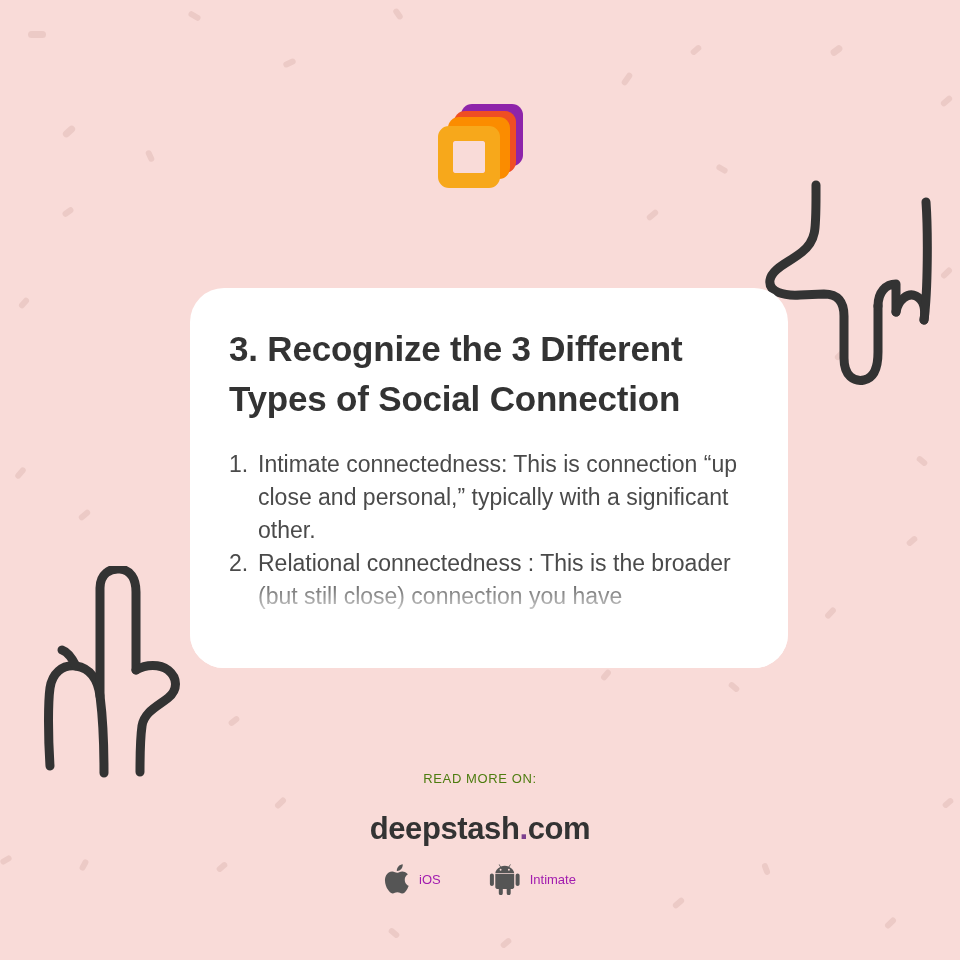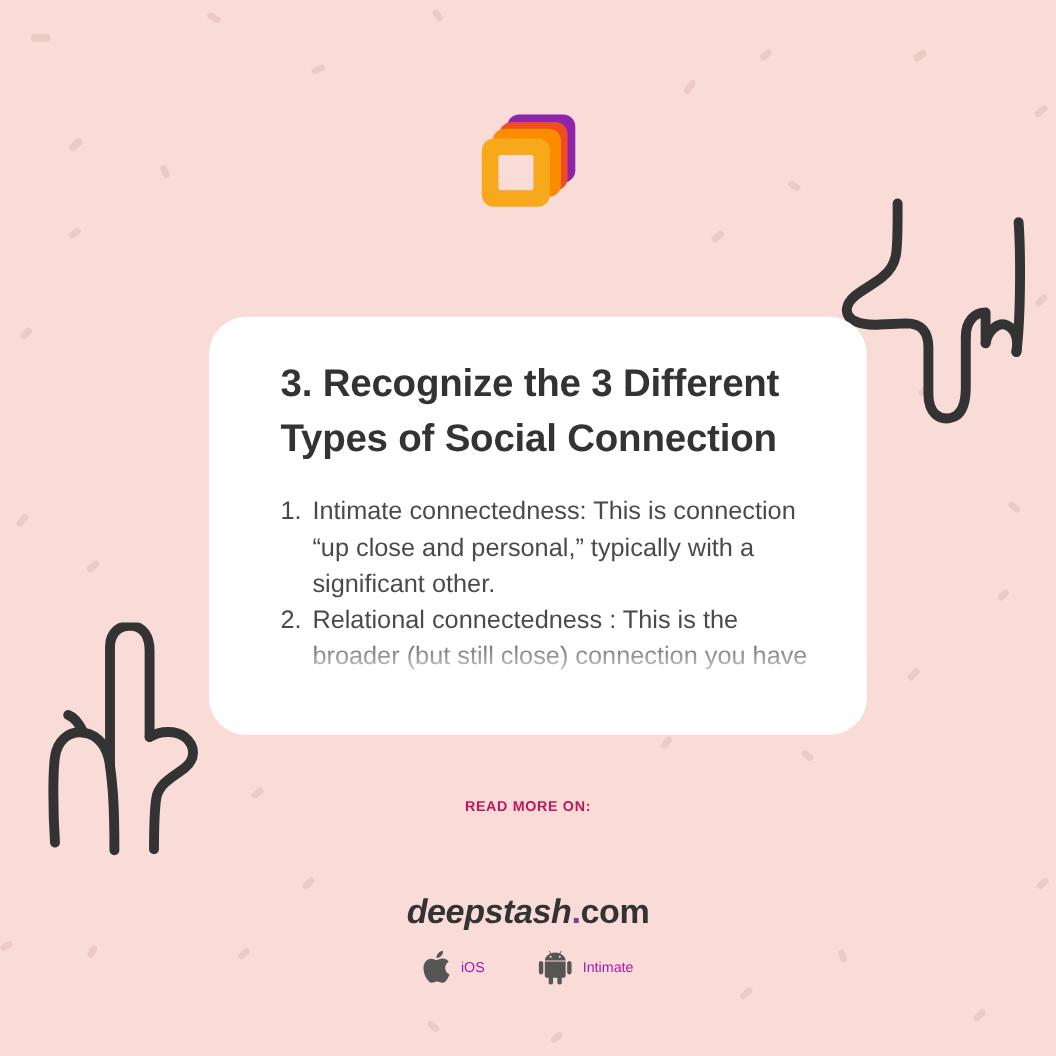--- a/index.html
+++ b/index.html
@@ -28,48 +28,48 @@
   .logo .sq.gold{width:62px;height:62px;left:0px;top:28px;background:#f7a81b;
                  box-sizing:border-box;border:15px solid #f7a81b;
                  background:transparent;}
   .logo .sq.gold .hole{width:100%;height:100%;background:#f9dbd8;border-radius:2px;}
 
   
   .card{
     position:absolute;left:190px;top:288px;width:598px;height:380px;
     background:#ffffff;border-radius:34px;overflow:hidden;
   }
-  .card-inner{padding:36px 46px 0 65px;}
+  .card-inner{padding:36px 46px 0 39px;}
   .card-title{
     font-size:35px;line-height:50px;font-weight:bold;color:#333333;
     letter-spacing:-0.2px;margin:0 0 24px 0;
   }
   .list{margin:0;padding:0;list-style:none;}
   .list li{
     display:flex;align-items:flex-start;
     font-size:23px;line-height:33px;color:#4a4a4a;margin-bottom:0px;
   }
   .list li .num{width:29px;flex:0 0 29px;color:#4a4a4a;}
   .list li .txt{flex:1;}
   .fade{
     position:absolute;left:0;right:0;bottom:0;height:92px;
     background:linear-gradient(to bottom, rgba(255,255,255,0) 0%, rgba(255,255,255,0.72) 38%, #ffffff 76%);
     pointer-events:none;
   }
 
   
   .read-more{
-    position:absolute;left:0;right:0;top:725px;text-align:center;
-    font-size:13px;font-weight:bold;letter-spacing:0.6px;color:#be185d;
+    position:absolute;left:0;right:0;top:771px;text-align:center;
+    font-size:13px;font-weight:normal;letter-spacing:0.6px;color:#4d7c0f;
   }
   .wordmark{
     position:absolute;left:0;right:0;top:811px;text-align:center;
     font-size:31px;color:#333333;letter-spacing:-0.4px;
   }
-  .wordmark .b{font-weight:bold;font-style:italic;}
+  .wordmark .b{font-weight:bold;}
   .wordmark .dot{color:#7c3f8e;font-weight:bold;}
   .wordmark .c{font-weight:bold;}
 
   .stores{
     position:absolute;left:0;right:0;top:864px;
     display:flex;justify-content:center;align-items:center;gap:48px;
   }
   .store{display:flex;align-items:center;gap:9px;}
   .store .label{font-size:13px;color:#a21caf;}
   .store svg{display:block;fill:#555555;}

